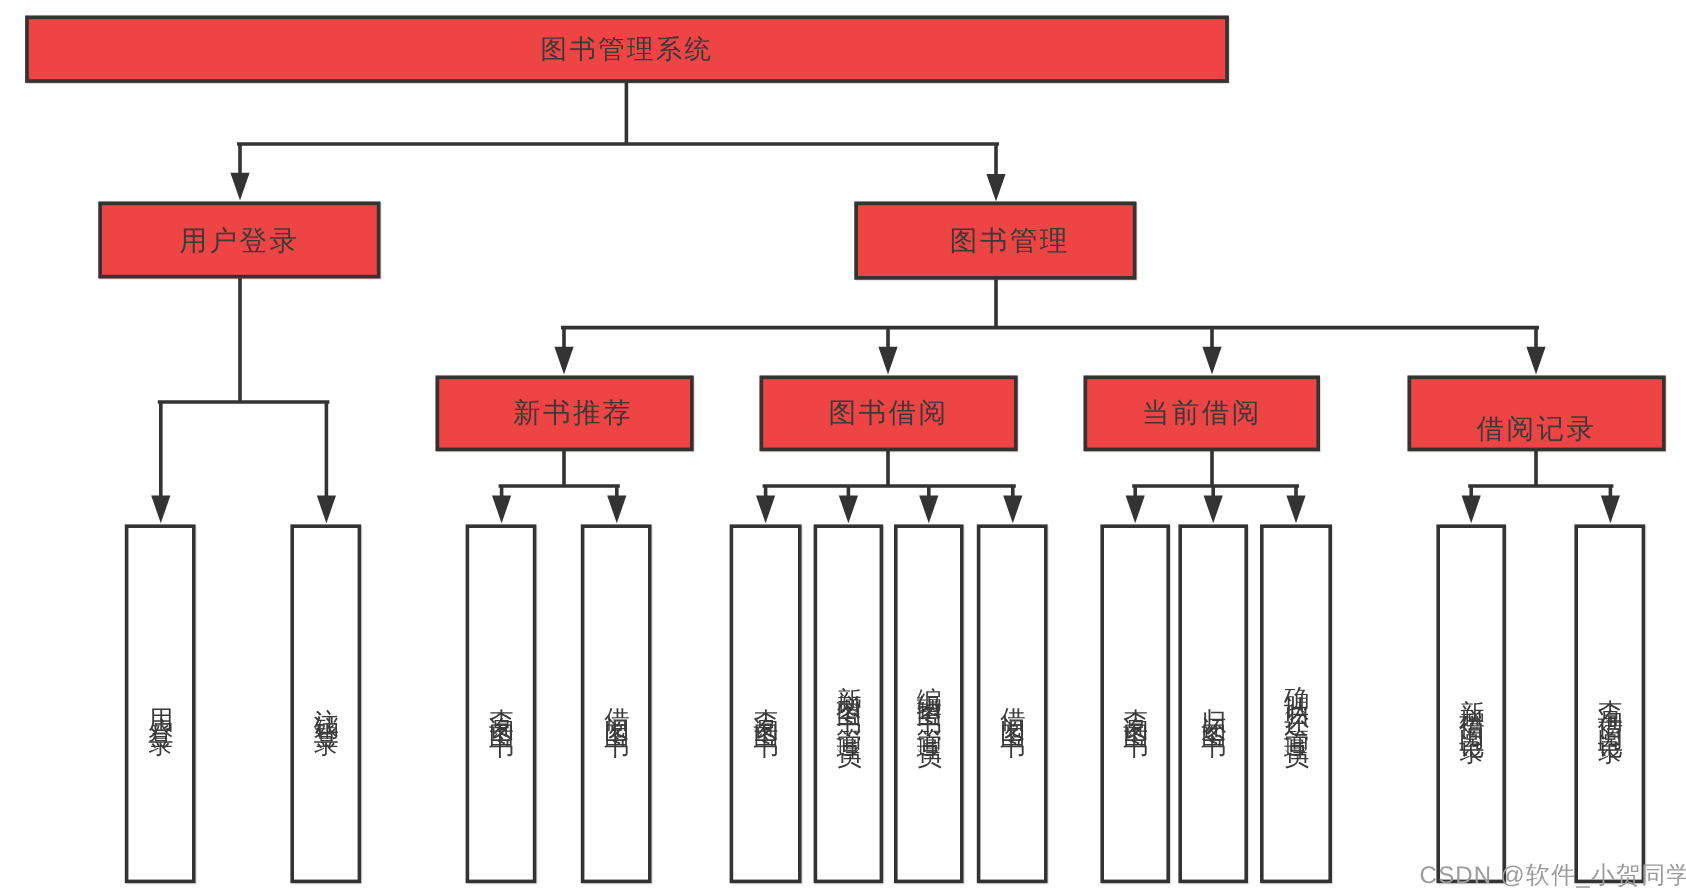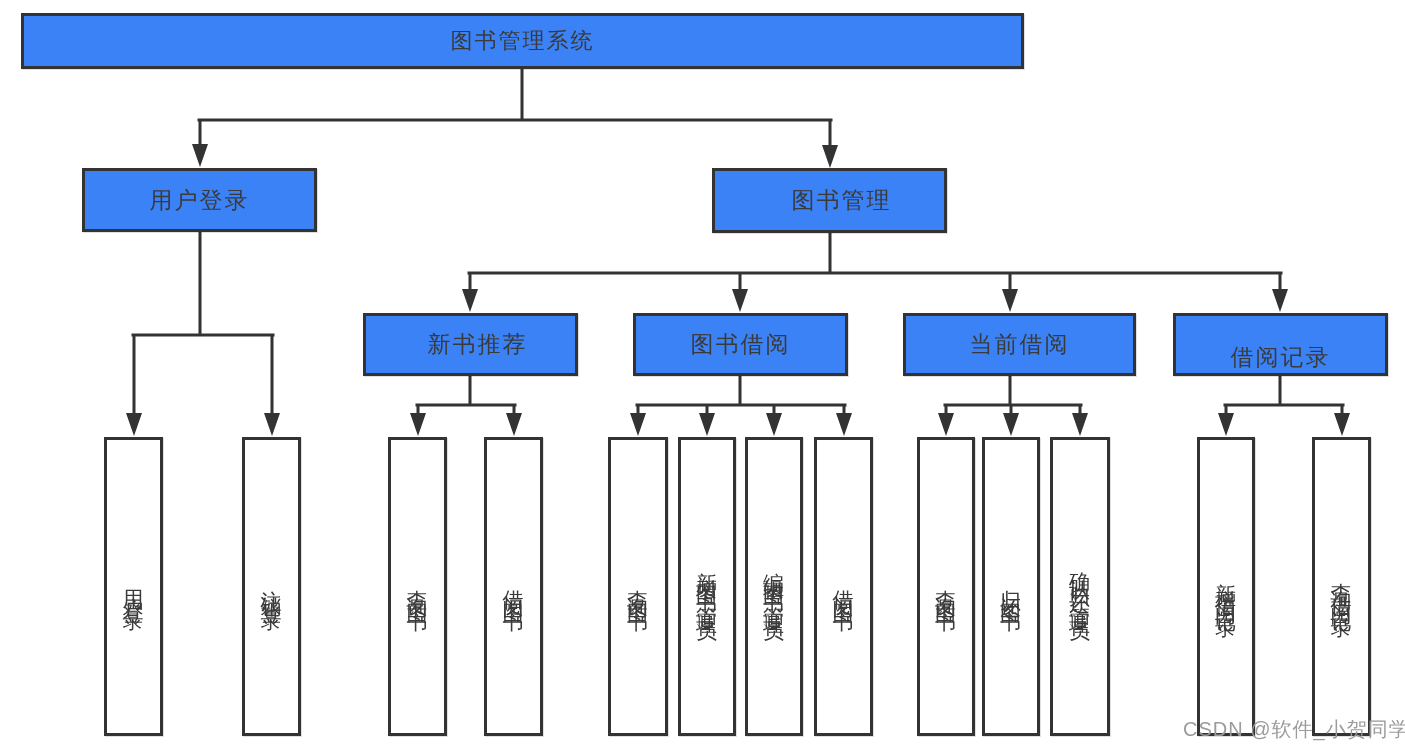--- a/index.html
+++ b/index.html
@@ -19,21 +19,21 @@
   #connectors {
     position: absolute;
     left: 0;
     top: 0;
     width: 1405px;
     height: 747px;
   }
   .hbox {
     position: absolute;
     box-sizing: border-box;
-    background: #3b82f6;
+    background: #ef4444;
     border: 3px solid #333333;
     display: flex;
     align-items: center;
     justify-content: center;
     font-size: 23px;
     letter-spacing: 2px;
     white-space: nowrap;
     box-shadow: 1px 1px 0 rgba(0,0,0,0.12);
   }
   .vbox {
@@ -125,21 +125,21 @@
   <div class="hbox" style="left:712px; top:168px; width:235px; height:65px;padding-left:24px;">
     <span>图书管理</span>
   </div>
 
   <div class="hbox" style="left:363px; top:313px; width:215px; height:63px;padding-left:14px;">
     <span>新书推荐</span>
   </div>
   <div class="hbox" style="left:633px; top:313px; width:215px; height:63px;text-align:right;">
     <span>图书借阅</span>
   </div>
-  <div class="hbox" style="left:903px; top:313px; width:233px; height:63px;">
+  <div class="hbox" style="left:903px; top:313px; width:197px; height:63px;">
     <span>当前借阅</span>
   </div>
   <div class="hbox" style="left:1173px; top:313px; width:215px; height:63px;align-items:flex-end;">
     <span>借阅记录</span>
   </div>
 
   <div class="vbox" style="left:104px;">
     <span class="vtext">用户登录</span>
   </div>
   <div class="vbox" style="left:242px;">

